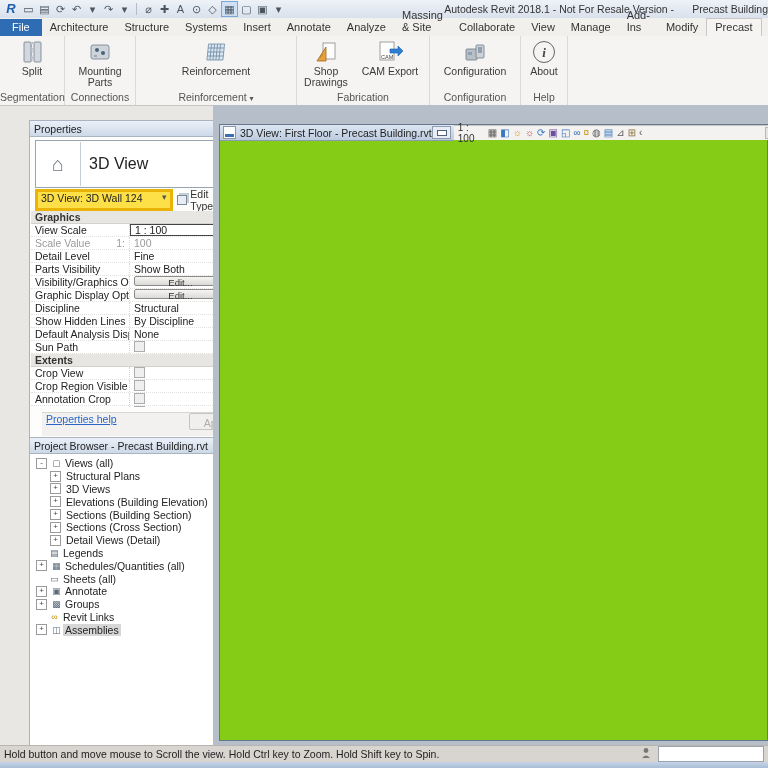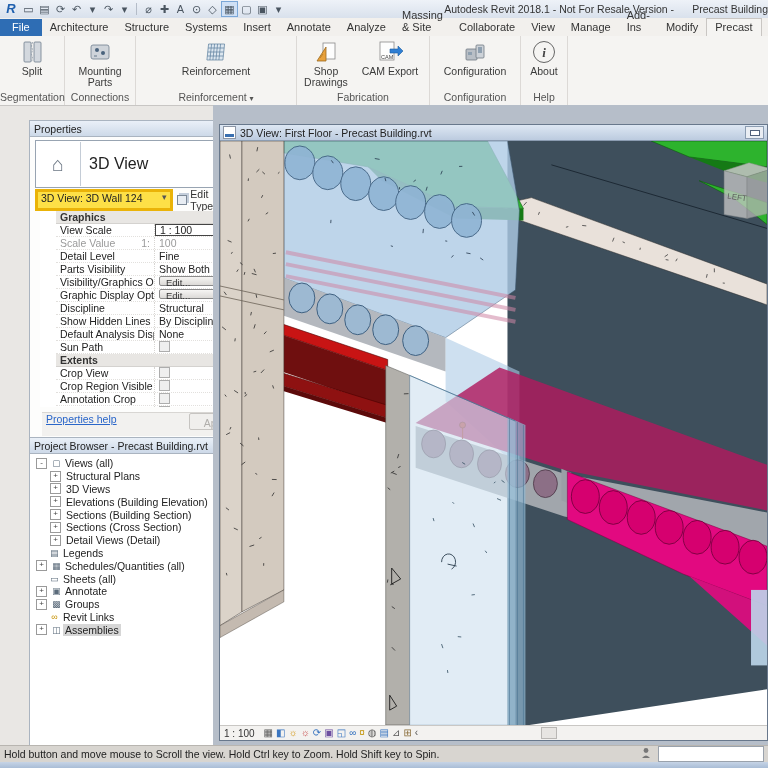--- a/index.html
+++ b/index.html
@@ -37,30 +37,30 @@
   #props{left:2px;top:120px;width:209px;height:317px;}
   #typesel{position:absolute;left:5px;top:19px;width:198px;height:46px;background:#fff;border:1px solid #98a4b2;display:flex;align-items:center;}
   #typesel .house{width:44px;height:44px;border-right:1px solid #c4ccd6;display:flex;align-items:center;justify-content:center;font-size:20px;color:#6d7885;}
   #typesel .tlabel{margin-left:8px;font-size:16px;}
   #typesel .arrow{margin-left:auto;margin-right:4px;color:#555;font-size:9px;}
   #comborow{position:absolute;left:5px;top:70px;width:198px;height:18px;display:flex;align-items:center;}
   #instcombo{width:128px;height:16px;border:3px solid #eab308;background:#fde047;display:flex;font-size:10.5px;padding:0 3px;}
   #instcombo .arrow{margin-left:auto;color:#555;font-size:9px;}
   #edittype{margin-left:4px;display:flex;align-items:center;font-size:10.5px;color:#333;gap:3px;}
   #edittype .etic{width:9px;height:8px;border:1px solid #7d8a98;background:#e8edf3;box-shadow:2px -2px 0 #c4cedb;}
-  #pgrid{position:absolute;left:10px;top:90px;width:204px;height:196px;overflow:hidden;background:#fff;padding-left:16px;}
+  #pgrid{position:absolute;left:1px;top:90px;width:204px;height:196px;overflow:hidden;background:#fff;}
   .grow{display:flex;align-items:center;height:12px;border-bottom:1px dotted #e2e0dd;font-size:10.5px;}
   .grow .gl{width:94px;padding-left:4px;overflow:hidden;white-space:nowrap;border-right:1px dotted #d8d6d3;display:flex;}
   .grow .gl .l2{margin-left:auto;padding-right:4px;}
   .grow .gv{flex:1;padding-left:4px;overflow:hidden;white-space:nowrap;}
   .grow.sec{background:#e8e6e3;font-weight:bold;color:#333;border-bottom:1px solid #d4d2cf;}
   .grow.sec .chev{margin-left:auto;padding-right:6px;font-weight:normal;font-size:9px;color:#555;}
   .grow.dis .gv, .grow.dis .gl{color:#9a9a9a;}
   .grow.input .gv{border:1px solid #444;background:#fff;height:10px;line-height:10px;}
-  .gv .ebtn{width:92%;height:10px;font-size:9.5px;line-height:9px;text-align:left;color:#333;
+  .gv .ebtn{width:92%;height:10px;font-size:9.5px;line-height:9px;text-align:center;color:#333;
             background:linear-gradient(#f6f5f3,#dcdad7);border:1px solid #8a8a8a;border-radius:2px;}
   .chkbox{width:9px;height:9px;border:1px solid #adadad;background:#efefef;display:inline-block;}
   #pscroll{position:absolute;right:1px;top:90px;width:13px;height:196px;background:#f0efed;border-left:1px solid #d8d6d3;font-size:7px;color:#777;text-align:center;}
   #pscroll .thumb{position:absolute;left:2px;top:14px;width:9px;height:58px;background:#d2d0cd;border:1px solid #b3b1ae;}
   #pscroll .up{position:absolute;top:1px;left:0;right:0;}
   #pscroll .dn{position:absolute;bottom:1px;left:0;right:0;}
   #pfoot{position:absolute;left:12px;bottom:2px;width:207px;height:24px;background:#f2f1ef;border-top:1px solid #d8d6d3;display:flex;align-items:flex-start;padding:0 4px;box-sizing:border-box;}
   #phelp{color:#2a66c9;text-decoration:underline;font-size:10.5px;}
   #applybtn{margin-left:auto;width:56px;height:17px;text-align:center;line-height:16px;color:#b0aeab;
             background:#f0efed;border:1px solid #c6c4c1;border-radius:2px;font-size:10.5px;}
@@ -70,21 +70,21 @@
   .trow{display:flex;align-items:center;height:12.8px;font-size:10.5px;white-space:nowrap;}
   .trow .expander{width:9px;height:9px;border:1px solid #9a9a9a;background:#fff;font-size:8px;line-height:7px;text-align:center;color:#444;margin:0 3px 0 0;flex:none;}
   .trow .spacer{width:12px;flex:none;}
   .trow .ticon{width:13px;text-align:center;color:#5b6b7b;font-size:9px;flex:none;}
   .trow .tlab{padding:0 2px;}
   .trow.sel .tlab{background:#d6d6d6;}
   .lvl0{padding-left:6px;}
   .lvl1{padding-left:20px;}
   
   #drawing{left:213px;top:105px;width:555px;height:640px;background:#b6bec9;}
-  #vwin{position:absolute;left:6px;top:19px;right:0;bottom:4px;border:1px solid #68788c;background:#84cc16;display:flex;flex-direction:column;}
+  #vwin{position:absolute;left:6px;top:19px;right:0;bottom:4px;border:1px solid #68788c;background:#84cc16;display:flex;flex-direction:row;}
   #vtitle{height:15px;background:linear-gradient(#dde7f3,#bccbdf);border-bottom:1px solid #8b9cb1;display:flex;align-items:center;padding:0 3px;font-size:10.5px;color:#222;white-space:nowrap;}
   #vtitle .doc{width:11px;height:11px;background:#fff;border:1px solid #8b95a5;margin-right:4px;position:relative;flex:none;}
   #vtitle .doc::after{content:"";position:absolute;left:1px;bottom:1px;right:1px;height:3px;background:#3a6fb0;}
   #minbtn{margin-left:auto;width:17px;height:11px;background:#e9edf3;border:1px solid #8b9cb1;position:relative;flex:none;}
   #minbtn::after{content:"";position:absolute;left:4px;top:3px;width:8px;height:4px;border:1px solid #50607a;background:#fff;}
   #vcanvas{flex:1;position:relative;overflow:hidden;background:#fff;}
   #vcanvas svg{position:absolute;left:0;top:0;width:100%;height:100%;}
   #vctrl{height:14px;background:#f3f2f0;border-top:1px solid #c9c7c4;display:flex;align-items:center;padding:0 4px;gap:3px;font-size:10px;}
   #vctrl .scale{font-size:10px;color:#333;margin-right:6px;}
   #vctrl .ci{font-size:10px;line-height:12px;}

